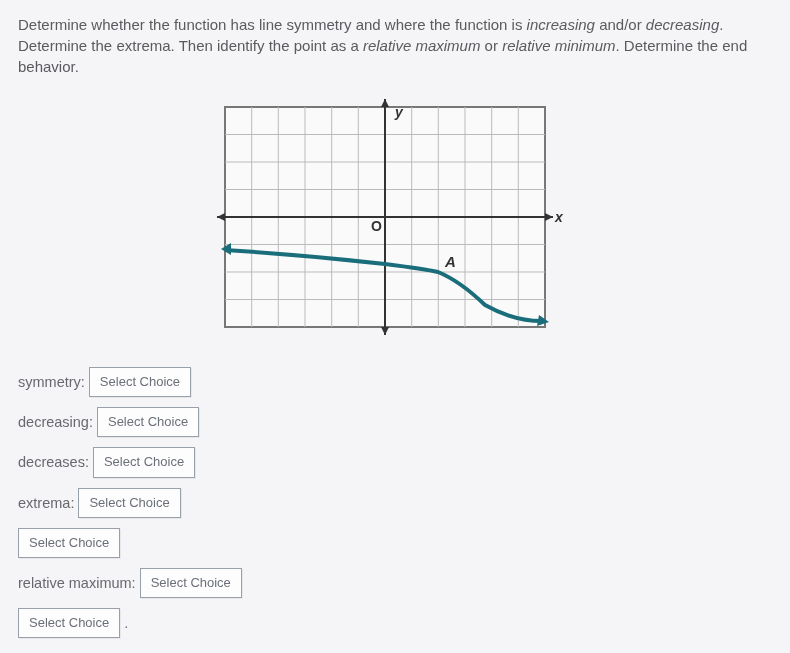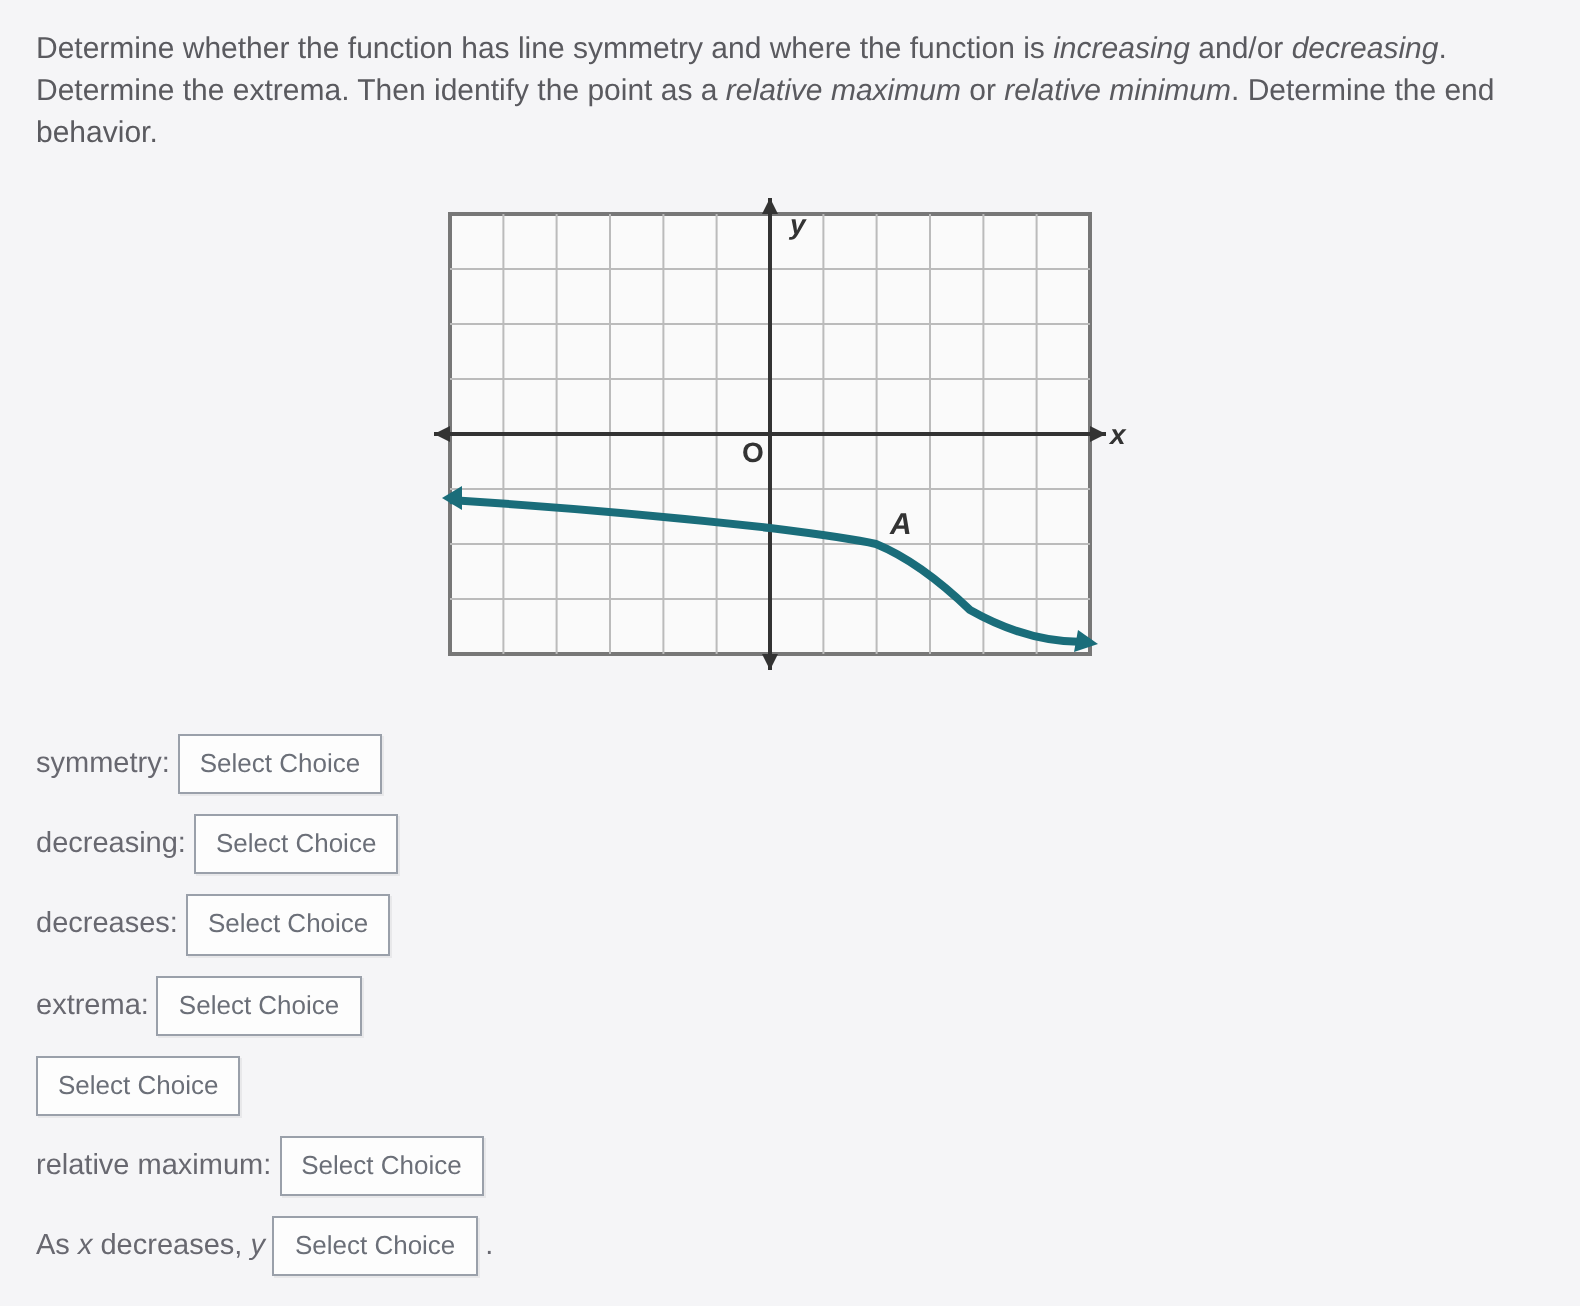--- a/index.html
+++ b/index.html
@@ -138,20 +138,17 @@
   <div class="answer-row">
     <span class="select-box">Select Choice</span>
   </div>
 
   <div class="answer-row">
     <span class="answer-label">relative maximum:</span>
     <span class="select-box">Select Choice</span>
   </div>
 
   <div class="answer-row">
-    <span class="answer-label">
-      <span>As </span><span class="italic">x</span><span> decreases, </span><span class="italic">y</span>
-    </span>
     <span class="select-box">Select Choice</span>
     <span style="margin-left:4px;">.</span>
   </div>
 
 </div>
 
 </body></html>

